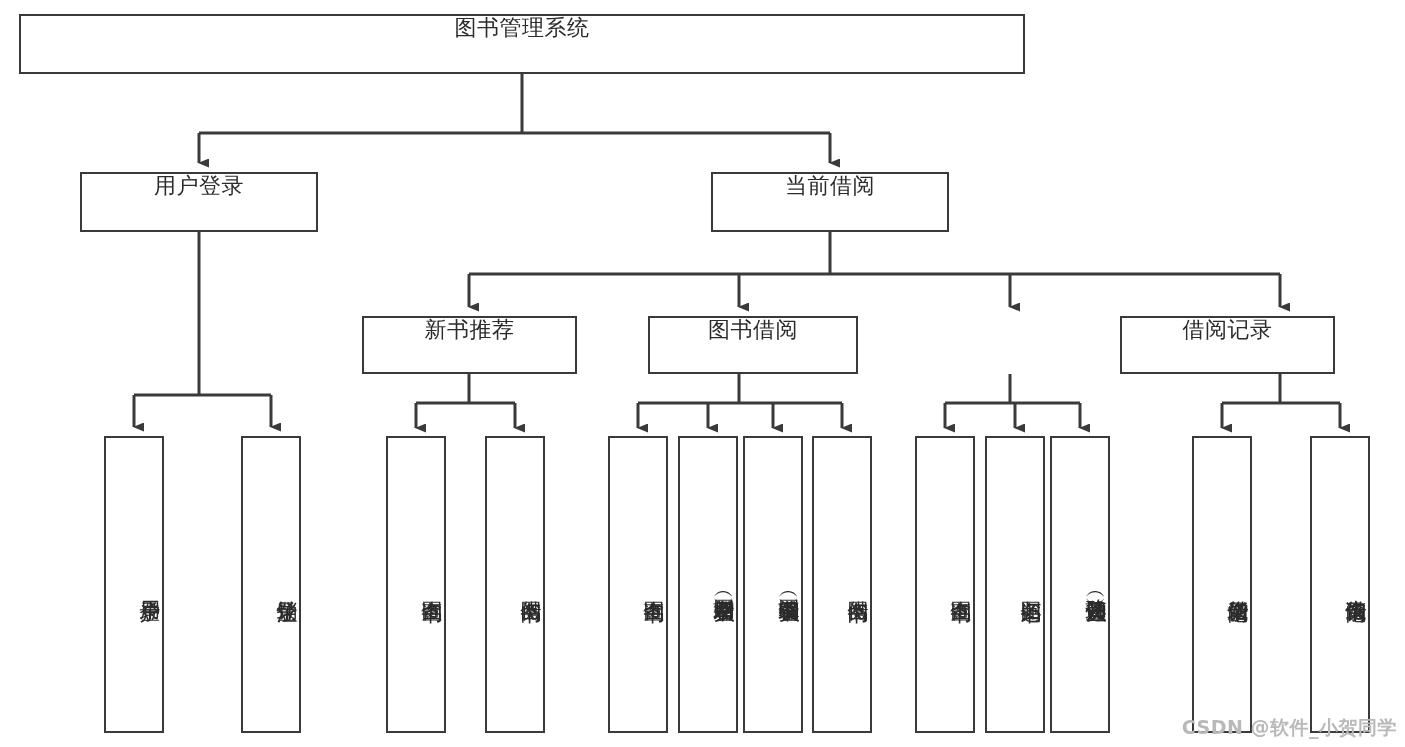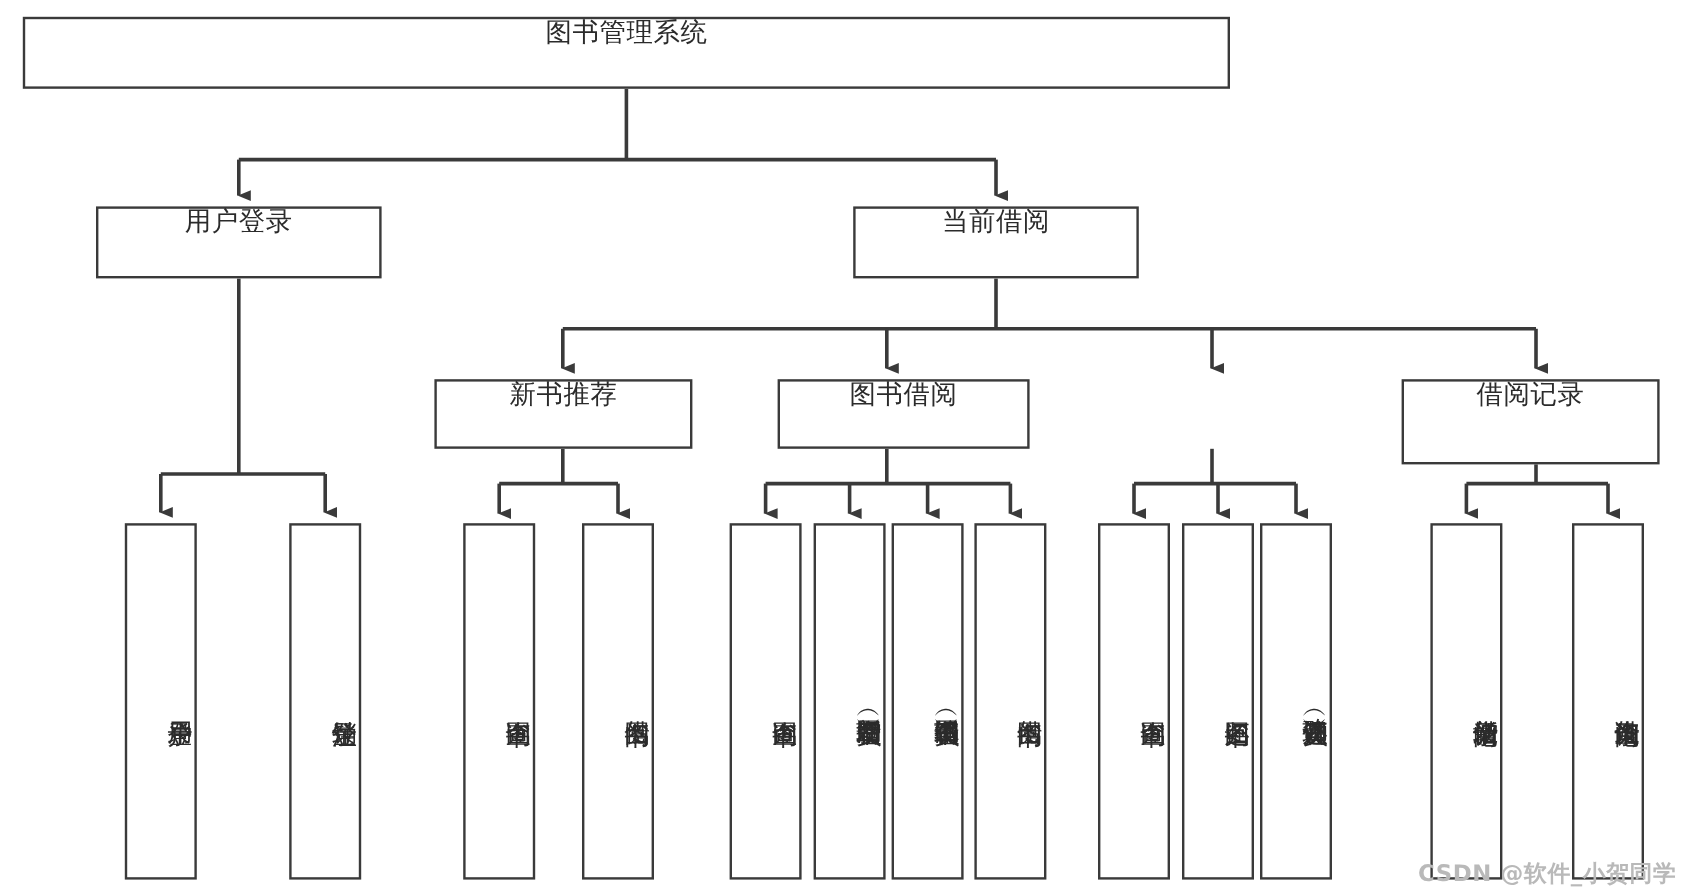--- a/index.html
+++ b/index.html
@@ -140,21 +140,21 @@
 
   <div class="node horizontal" style="left:362px; top:316px; width:215px; height:58px;">
     <span>新书推荐</span>
   </div>
 
   <div class="node horizontal" style="left:648px; top:316px; width:210px; height:58px;">
     <span>图书借阅</span>
   </div>
 
 
-  <div class="node horizontal" style="left:1168px; top:316px; width:215px; height:71px;">
+  <div class="node horizontal" style="left:1120px; top:316px; width:215px; height:58px;">
     <span>借阅记录</span>
   </div>
 
   <div class="node vertical" style="left:104px; top:436px; width:60px; height:297px;">
     <span>用户登录</span>
   </div>
 
   <div class="node vertical" style="left:241px; top:436px; width:60px; height:297px;">
     <span>注销登录</span>
   </div>

